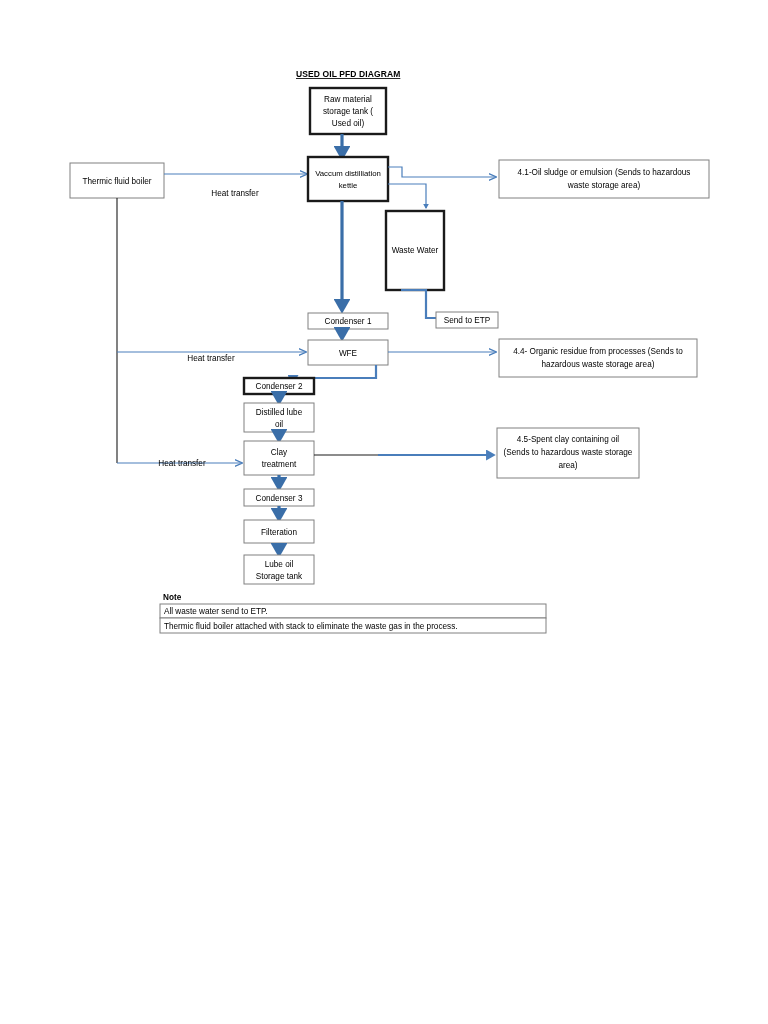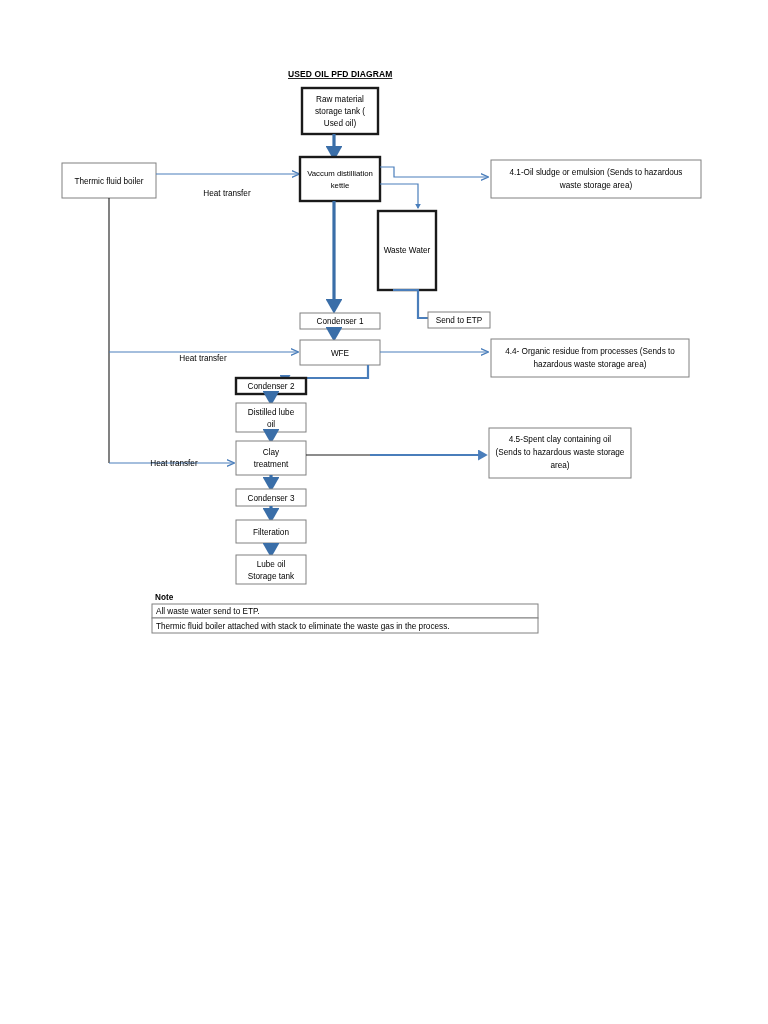--- a/index.html
+++ b/index.html
@@ -10,21 +10,21 @@
   body {
     width: 768px;
     height: 1024px;
     font-family: "Liberation Sans", sans-serif;
     color: #000000;
     position: relative;
     overflow: hidden;
   }
   #page {
     position: absolute;
-    left: 0; top: 0;
+    left: 8px; top: 0;
     width: 700px;
     height: 1024px;
     background: #ffffff;
   }
   #diagram {
     position: absolute;
     left: 0; top: 0;
     width: 768px;
     height: 1024px;
   }

